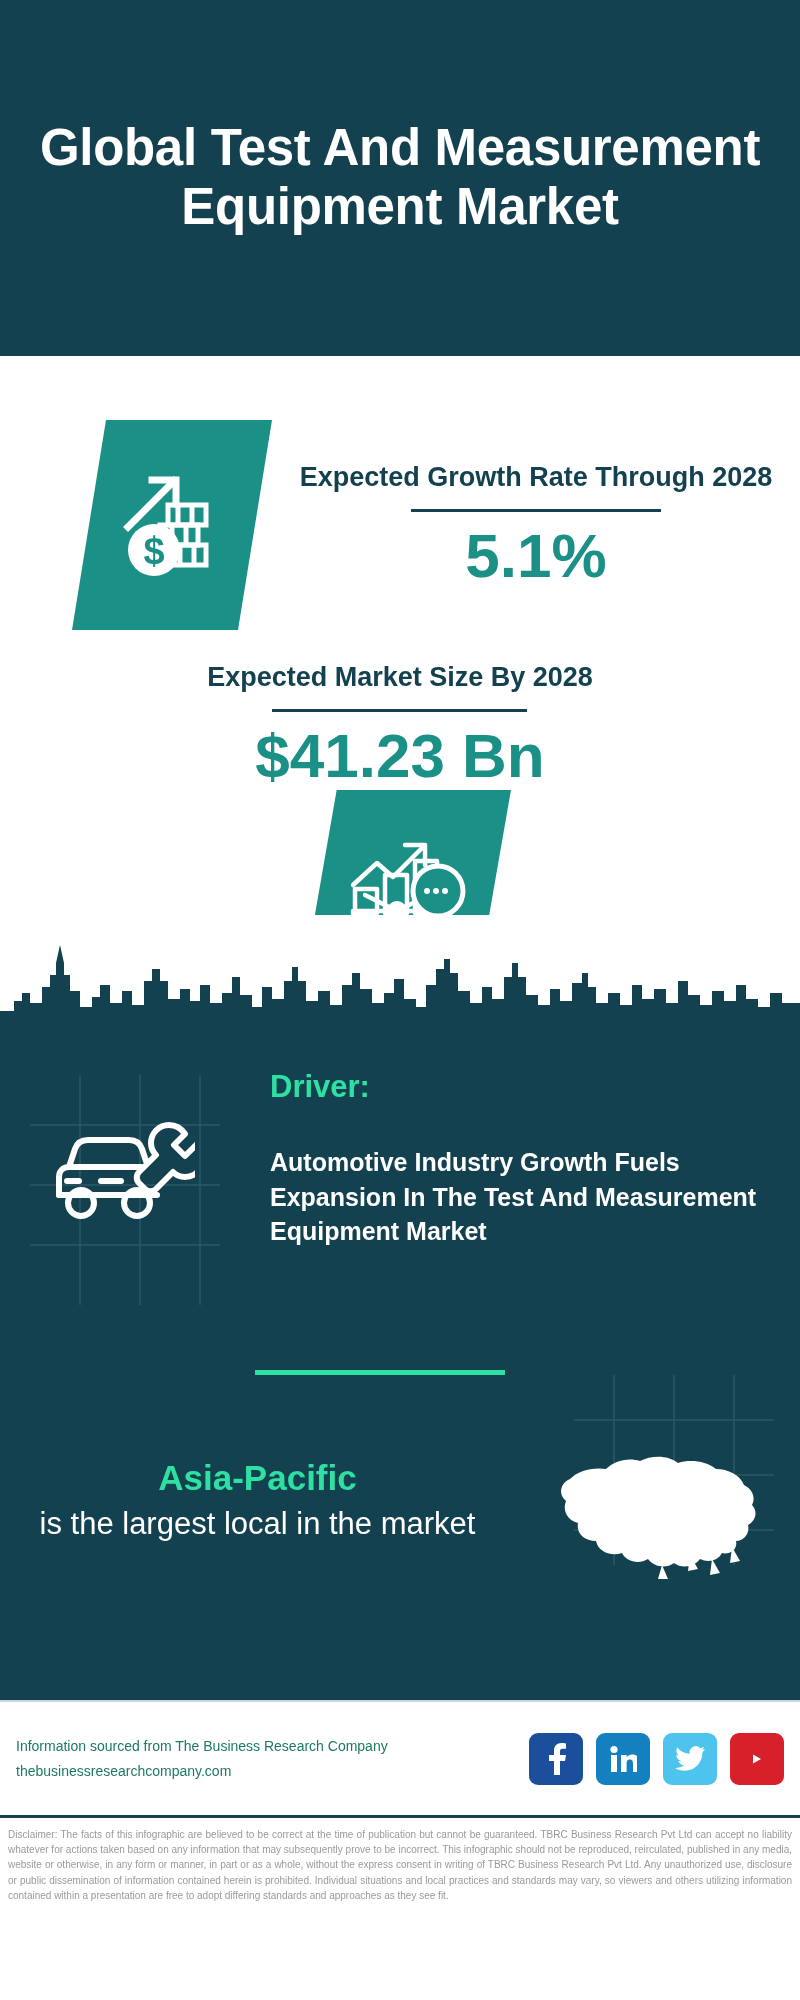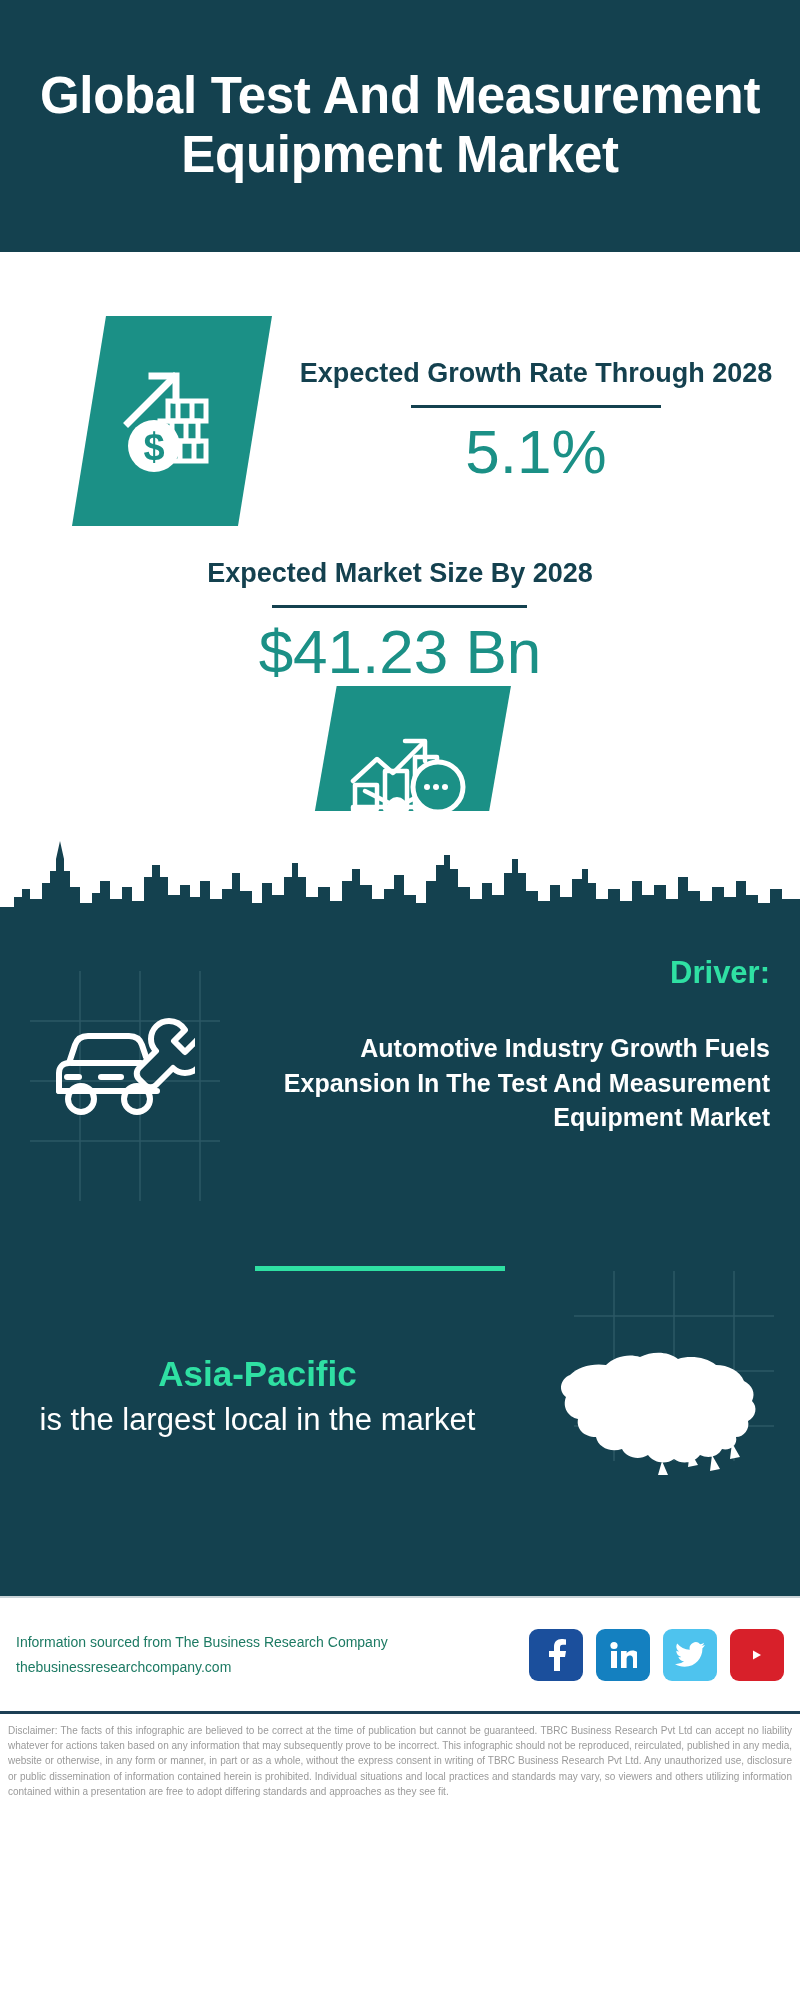--- a/index.html
+++ b/index.html
@@ -10,21 +10,21 @@
     width:800px;
     height:2000px;
     position:relative;
     overflow:hidden;
   }
 
   
   .header {
     background:#14414f;
     width:800px;
-    height:252px;
+    height:356px;
     display:flex;
     align-items:center;
     justify-content:center;
     padding:0 36px;
   }
   .header-title {
     color:#ffffff;
     font-size:51px;
     font-weight:bold;
     line-height:1.15;
@@ -49,39 +49,39 @@
   .badge-b { width:210px; height:205px; margin-left:12px;
              clip-path:polygon(17% 0,100% 0,83% 100%,0 100%); }
 
   .stat-text { flex:1; text-align:center; }
   .stat-label {
     color:#14414f; font-size:27px; font-weight:bold; line-height:1.28;
   }
   .rule { height:3px; background:#14414f; margin:14px auto 10px; }
   .rule.r1 { width:250px; }
   .rule.r2 { width:255px; }
-  .stat-value { color:#1b9086; font-size:62px; font-weight:normal; line-height:1.1; }
+  .stat-value { color:#1b9086; font-size:62px; font-weight:bold; line-height:1.1; }
 
   
   .skyline-wrap { position:relative; width:800px; height:130px; background:#fff; }
   .skyline-wrap svg { display:block; width:800px; height:130px; }
 
   .darkpanel {
     position:relative;
     width:800px; height:655px;
     background:#14414f;
     overflow:hidden;
   }
   .grid-left, .grid-right {
     position:absolute; opacity:.22;
   }
   .grid-left { left:30px; top:30px; }
   .grid-right { right:26px; top:330px; }
 
-  .driver-block { position:absolute; left:270px; top:14px; width:500px; text-align:right; }
+  .driver-block { position:absolute; left:270px; top:24px; width:500px; text-align:left; }
   .driver-title { color:#2fe0a3; font-size:31px; font-weight:bold; }
   .driver-text {
     color:#ffffff; font-size:25px; font-weight:bold;
     line-height:1.38; margin-top:40px;
   }
 
   .car-icon { position:absolute; left:45px; top:58px; }
 
   .mid-rule {
     position:absolute; left:255px; top:325px;

